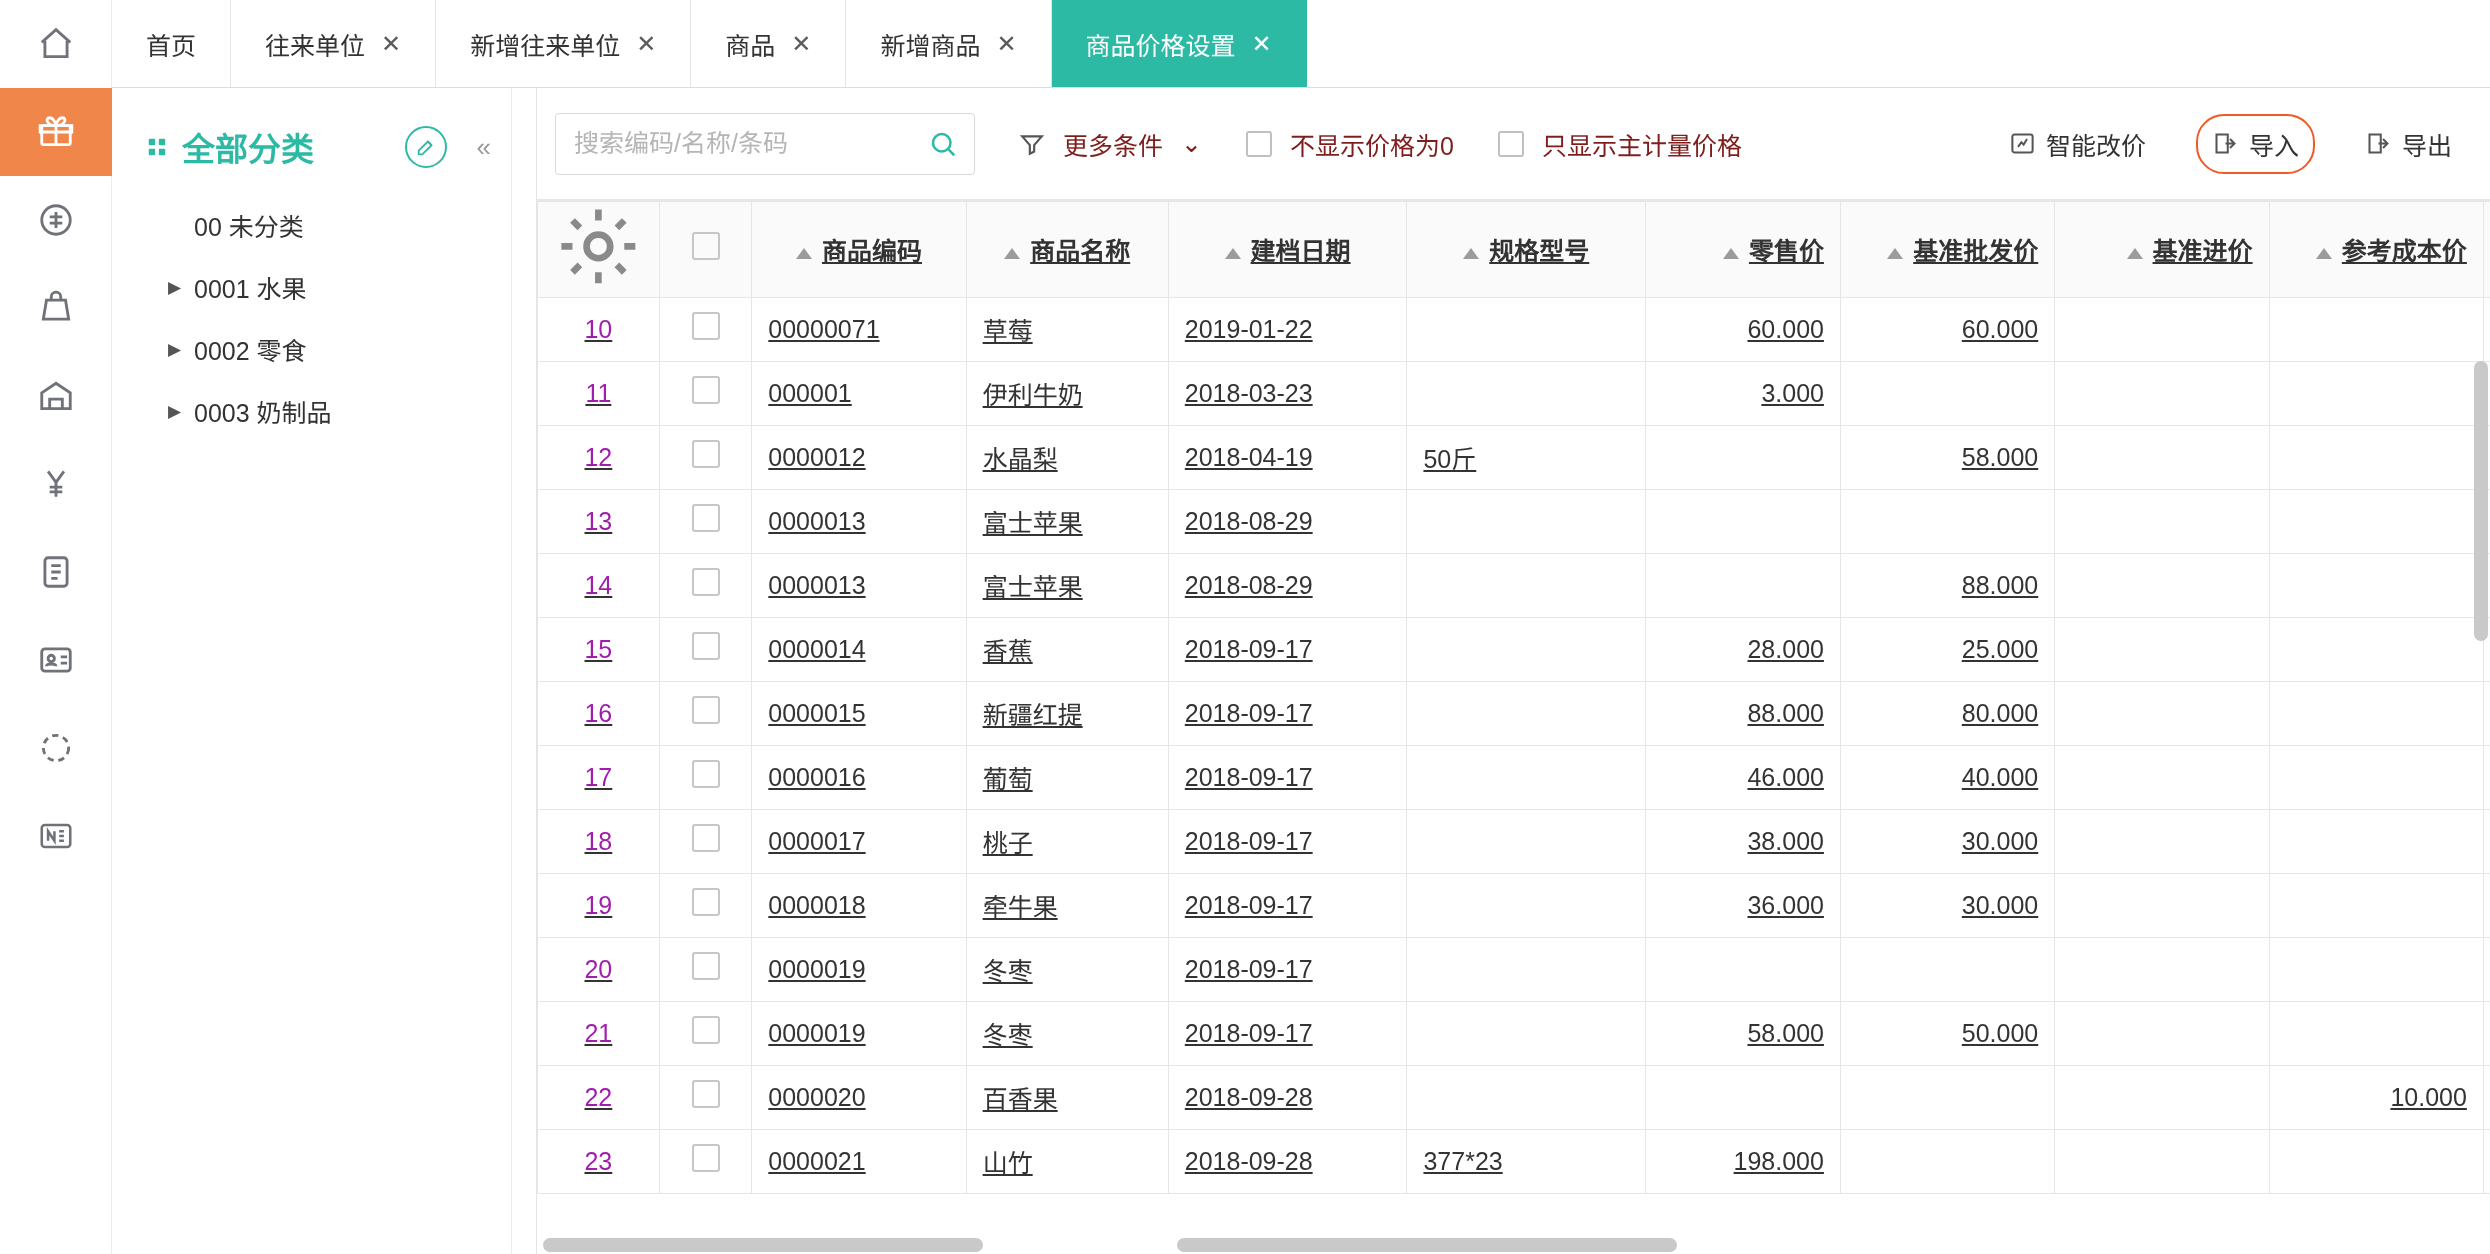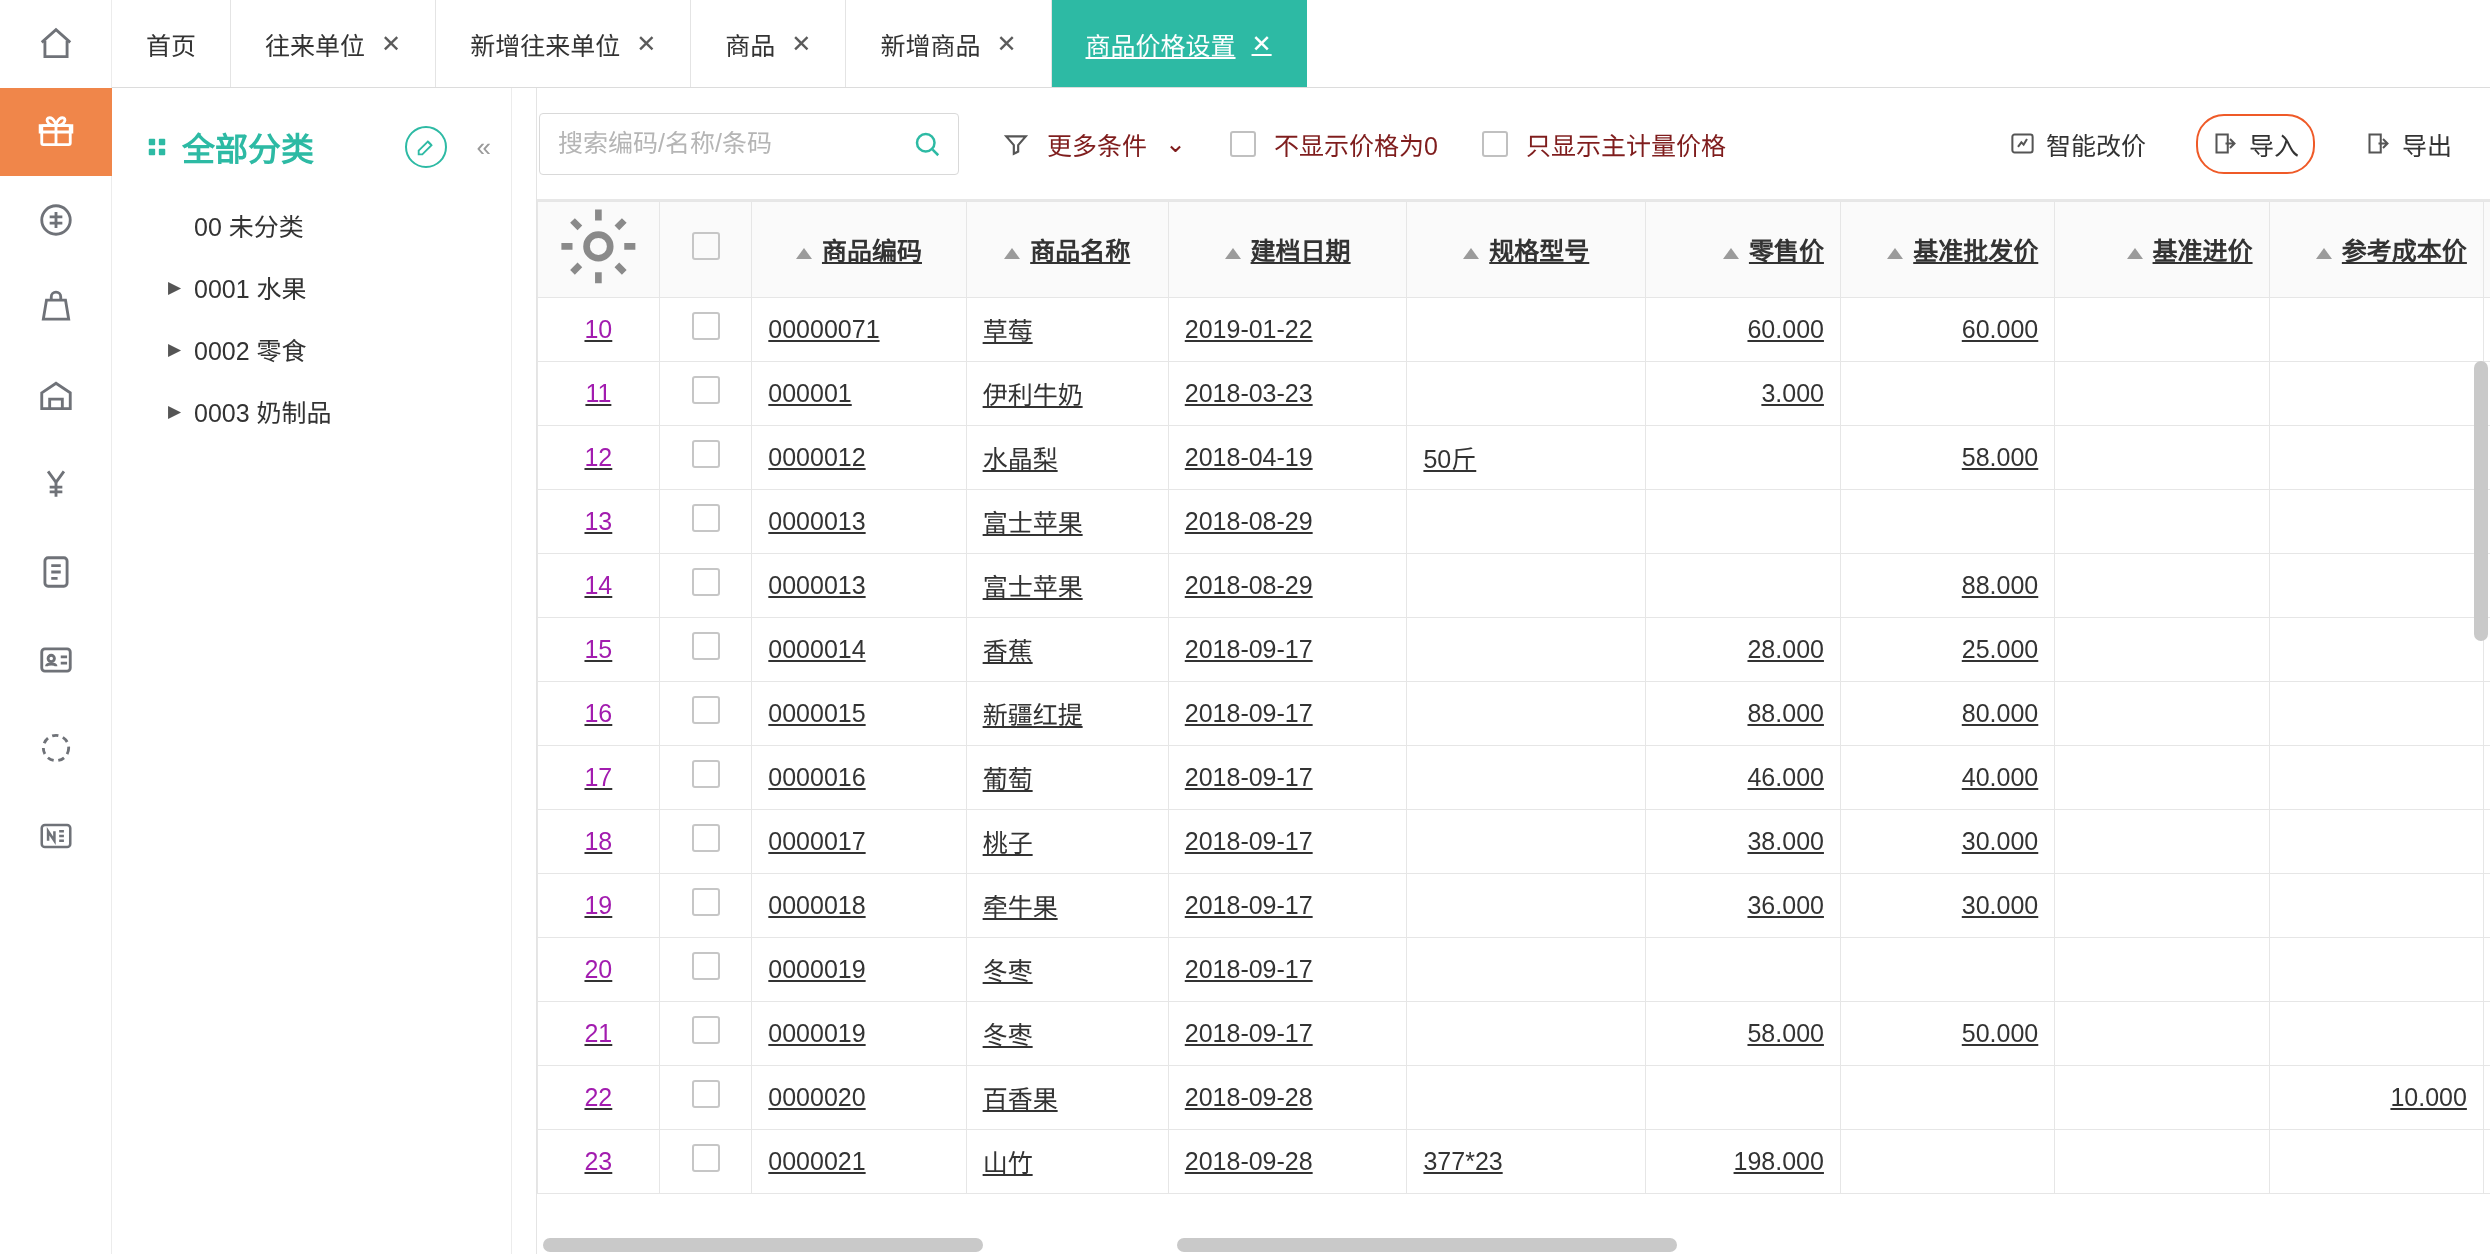--- a/index.html
+++ b/index.html
@@ -66,21 +66,20 @@
     color: #333;
     border-right: 1px solid #e4e4e4;
     background: #fff;
     white-space: nowrap;
     position: relative;
   }
   .tab.active {
     background: #2dbaa4;
     color: #fff;
     border-right-color: #2dbaa4;
-    text-decoration: underline;
   }
   .tab .close {
     font-size: 24px;
     color: inherit;
     opacity: .8;
     line-height: 1;
   }
   .tab.active .close { opacity: 1; }
 
   
@@ -170,21 +169,21 @@
     border-bottom: 1px solid #e7e7e7;
   }
   .search-box {
     width: 420px;
     height: 62px;
     border: 1px solid #d9d9d9;
     border-radius: 4px;
     display: flex;
     align-items: center;
     padding: 0 16px;
-    margin-left: 2px;
+    margin-left: 18px;
   }
   .search-box input {
     border: 0; outline: 0;
     font-size: 25px;
     color: #333;
     flex: 1 1 auto;
     font-family: inherit;
     background: transparent;
   }
   .search-box input::placeholder { color: #b5b5b5; }

